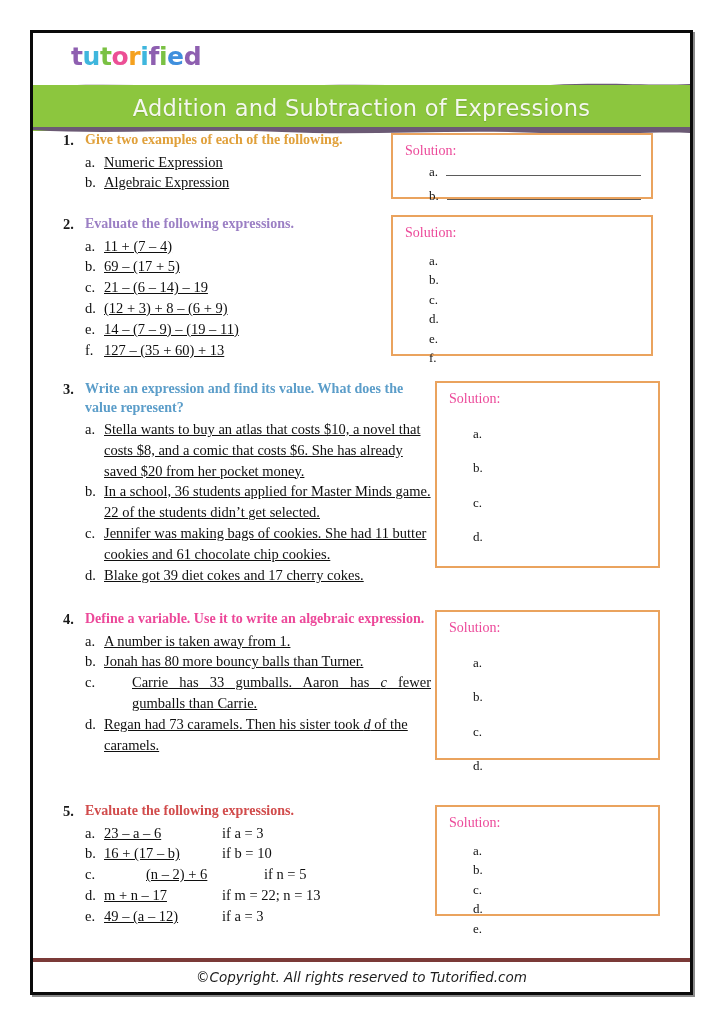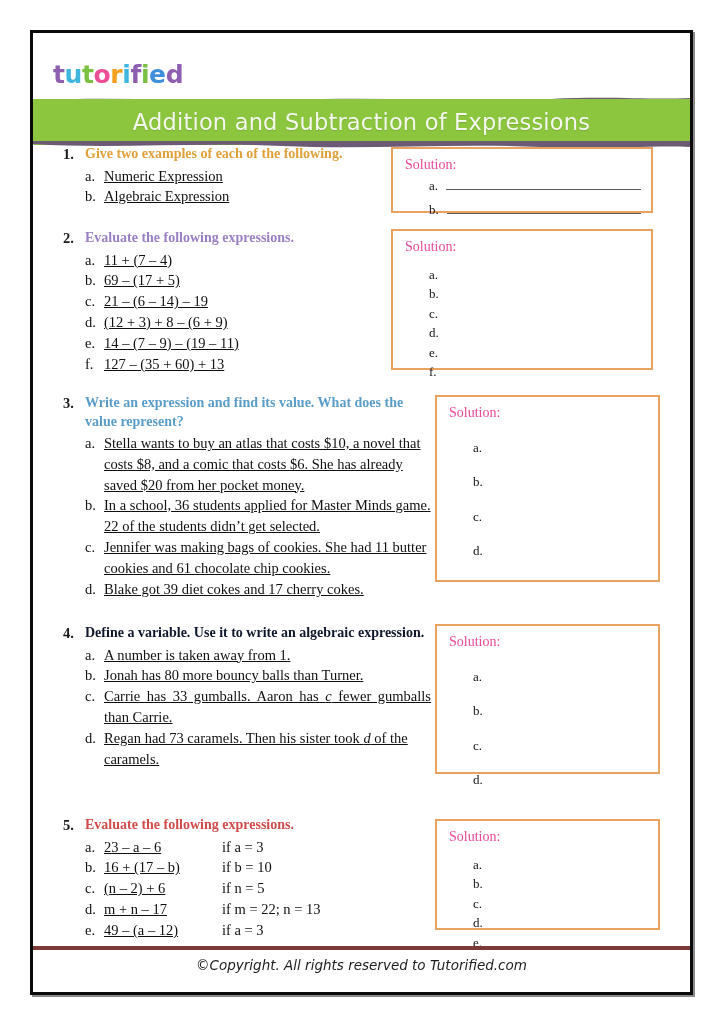--- a/index.html
+++ b/index.html
@@ -20,40 +20,41 @@
     width: 663px;
     height: 965px;
     background: #ffffff;
     border: 3px solid #0a0a0a;
     box-shadow: 2px 2px 0 #8a8a8a;
   }
 
   
   .logo-bar {
     height: 50px;
-    padding: 28px 0 0 16px;
+    padding: 10px 0 0 16px;
+    margin-left: 18px;
   }
   .logo {
     display: inline-block;
     background: #ffffff;
     border-radius: 3px;
     padding: 1px 4px 3px 4px;
     font-family: "DejaVu Sans", sans-serif;
     font-weight: bold;
     font-size: 25px;
     letter-spacing: -0.4px;
     line-height: 1;
   }
   .logo span { display: inline-block; }
 
   
   .banner-wrap {
     position: relative;
     height: 46px;
-    margin-top: 16px;
+    margin-top: 2px;
   }
   .banner {
     position: absolute;
     left: 0; right: 0; top: 0;
     height: 46px;
     background: #8cc63e;
     display: flex;
     align-items: center;
     justify-content: center;
   }
@@ -115,21 +116,21 @@
     color: #101010;
     line-height: 1.44;
   }
   .items li .lbl {
     width: 23px;
     flex: 0 0 23px;
     text-align: left;
     padding-left: 4px;
   }
   .items li .txt { flex: 1 1 auto; text-decoration: underline; }
-  .items li .txt.justify { text-align: justify; text-align-last: left; }
+  .items li .txt.justify { text-align: justify; text-align-last: left; margin-left: 28px; }
   .items.indent { margin-left: 18px; }
 
   .cond { display: inline-block; }
 
   
   .solbox {
     position: absolute;
     border: 2px solid #eaa35e;
     background: #ffffff;
     padding: 8px 10px 8px 12px;
@@ -160,21 +161,21 @@
     margin-left: 8px;
     border-bottom: 1.5px solid #5b5b5b;
     height: 9px;
   }
   .sol-pad-top { height: 9px; }
 
   
   .footer {
     position: absolute;
     left: 0; right: 0; bottom: 0;
-    height: 46px;
+    height: 34px;
   }
   .footer-rule {
     height: 4px;
     background: #7b3a38;
     margin: 0 0 0 0;
   }
   .footer-text {
     text-align: center;
     font-family: "DejaVu Sans", sans-serif;
     font-style: italic;
@@ -315,21 +316,21 @@
           <li><span>a.</span></li>
           <li><span>b.</span></li>
           <li><span>c.</span></li>
           <li><span>d.</span></li>
         </ul>
       </div>
       <div class="qblock" style="top: 479px; left: 30px; width: 368px;">
         <div class="qleft" style="width: 100%;">
           <div class="qhead">
             <div class="qnum">4.</div>
-            <div class="qtitle justify" style="color: #0f172a;">Define a variable. Use it to write an algebraic expression.</div>
+            <div class="qtitle justify" style="color: #ec4899;">Define a variable. Use it to write an algebraic expression.</div>
           </div>
           <ul class="items indent">
             <li>
               <span class="lbl">a.</span>
               <span class="txt">A number is taken away from 1.</span>
             </li>
             <li>
               <span class="lbl">b.</span>
               <span class="txt">Jonah has 80 more bouncy balls than Turner.</span>
             </li>
@@ -366,21 +367,21 @@
               <span class="txt" style="flex: 0 0 118px;">23 – a – 6</span>
               <span class="cond">if a = 3</span>
             </li>
             <li>
               <span class="lbl">b.</span>
               <span class="txt" style="flex: 0 0 118px;">16 + (17 – b)</span>
               <span class="cond">if b = 10</span>
             </li>
             <li>
               <span class="lbl">c.</span>
-              <span class="txt" style="flex: 0 0 118px;">(n – 2) + 6</span>
+              <span class="txt" style="flex: 0 0 118px; margin-left: 42px;">(n – 2) + 6</span>
               <span class="cond">if n = 5</span>
             </li>
             <li>
               <span class="lbl">d.</span>
               <span class="txt" style="flex: 0 0 118px;">m + n – 17</span>
               <span class="cond">if m = 22; n = 13</span>
             </li>
             <li>
               <span class="lbl">e.</span>
               <span class="txt" style="flex: 0 0 118px;">49 – (a – 12)</span>

